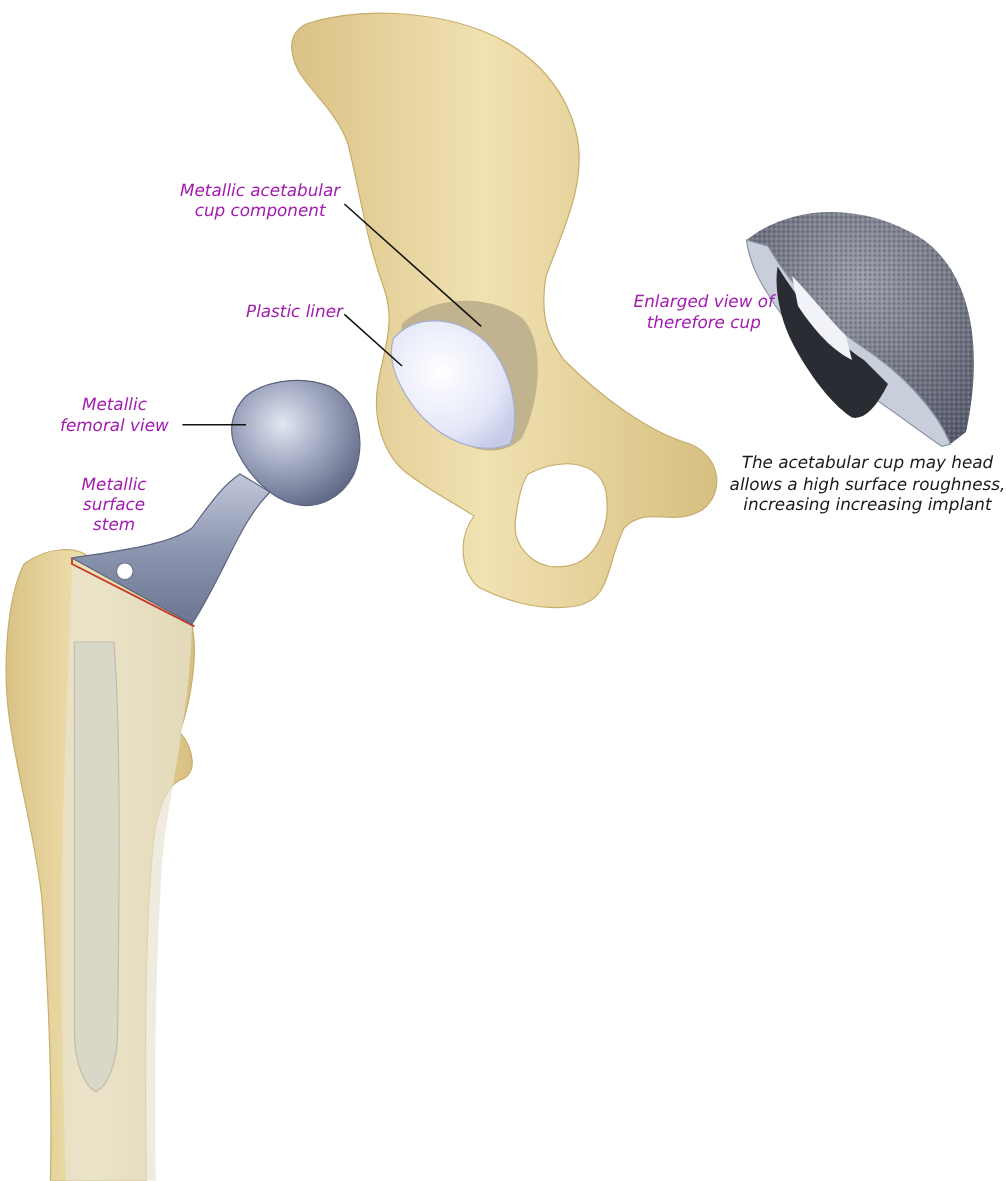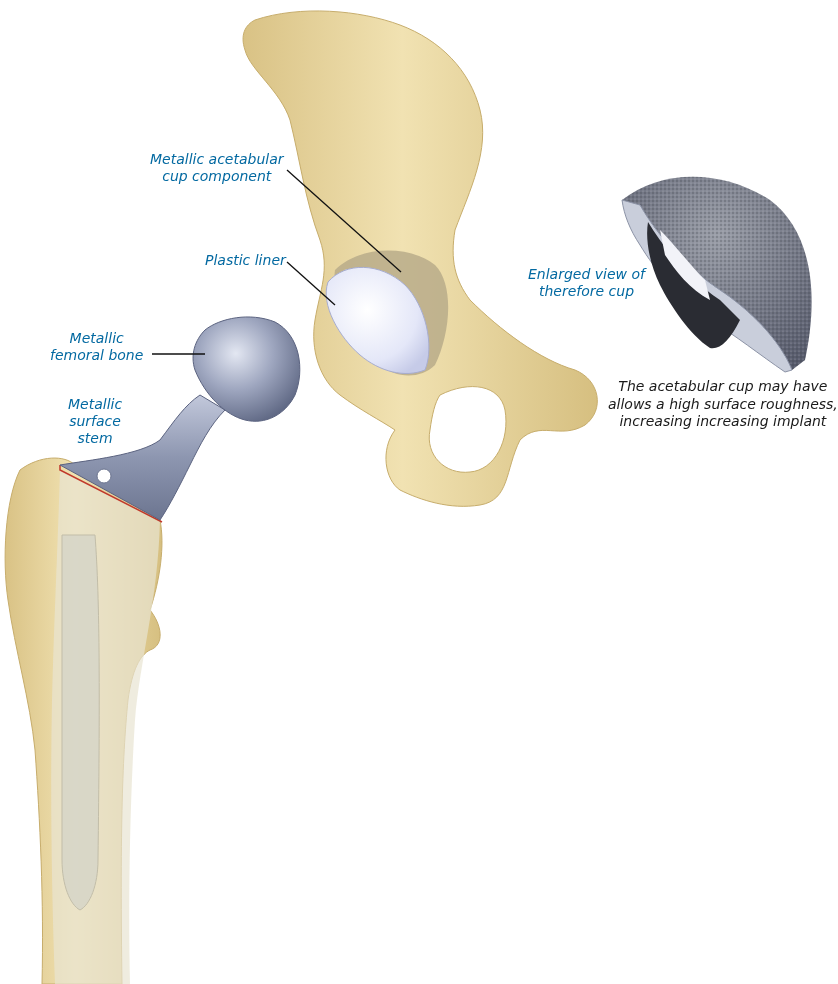--- a/index.html
+++ b/index.html
@@ -1,20 +1,20 @@
 <!DOCTYPE html>
 <html><head>
 <meta charset="utf-8">
 <style>
   html, body { margin: 0; padding: 0; background: #ffffff; }
   body { width: 838px; height: 984px; position: relative; overflow: hidden;
          font-family: "DejaVu Sans", "Liberation Sans", sans-serif; }
   svg.art { position: absolute; left: 0; top: 0; }
   .label { position: absolute; font-style: italic; font-size: 14px; line-height: 17px;
-           color: #0369a1; text-align: center; white-space: nowrap; }
+           color: #a21caf; text-align: center; white-space: nowrap; }
   .note { position: absolute; font-style: italic; font-size: 14px; line-height: 17.5px;
           color: #1a1a1a; text-align: center; white-space: nowrap; }
   .label span, .note span { display: block; }
 </style>
 </head>
 <body>
 
 <svg class="art" width="838" height="984" viewBox="0 0 838 984">
   <defs>
     <linearGradient id="boneGrad" x1="0" y1="0" x2="1" y2="0">
@@ -111,33 +111,33 @@
 
 <div class="label" style="left:150px; top:151px;">
   <span>Metallic acetabular</span>
   <span>cup component</span>
 </div>
 
 <div class="label" style="left:205px; top:252px;">
   <span>Plastic liner</span>
 </div>
 
-<div class="label" style="left:528px; top:266px;">
+<div class="label" style="left:528px; top:244px;">
   <span>Enlarged view of</span>
   <span>therefore cup</span>
 </div>
 
 <div class="label" style="left:50px; top:330px;">
   <span>Metallic</span>
-  <span>femoral bone</span>
+  <span>femoral view</span>
 </div>
 
 <div class="label" style="left:68px; top:396px;">
   <span>Metallic</span>
   <span>surface</span>
   <span>stem</span>
 </div>
 
 <div class="note" style="left:608px; top:378px;">
-  <span>The acetabular cup may have</span>
+  <span>The acetabular cup may head</span>
   <span>allows a high surface roughness,</span>
   <span>increasing increasing implant</span>
 </div>
 
 </body></html>

